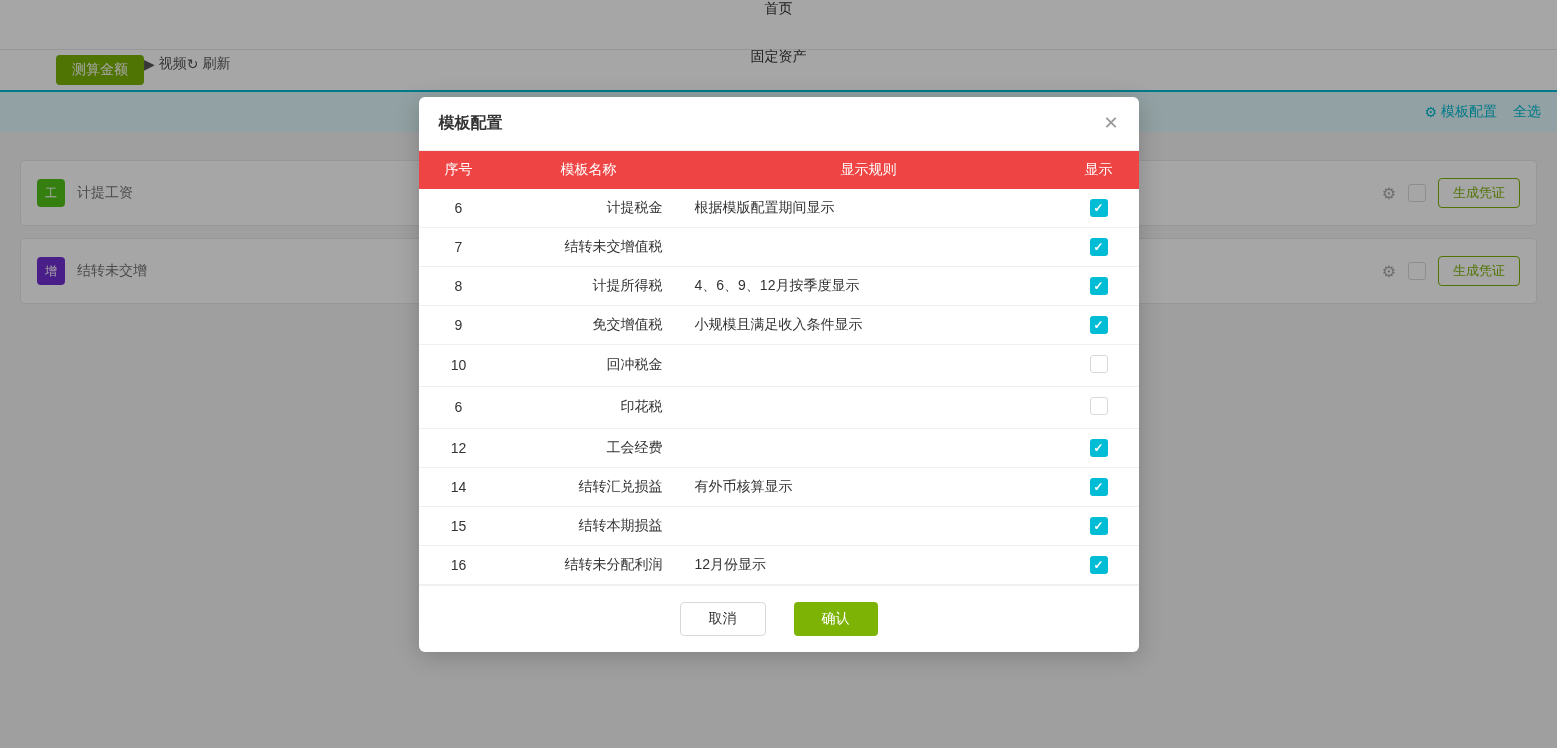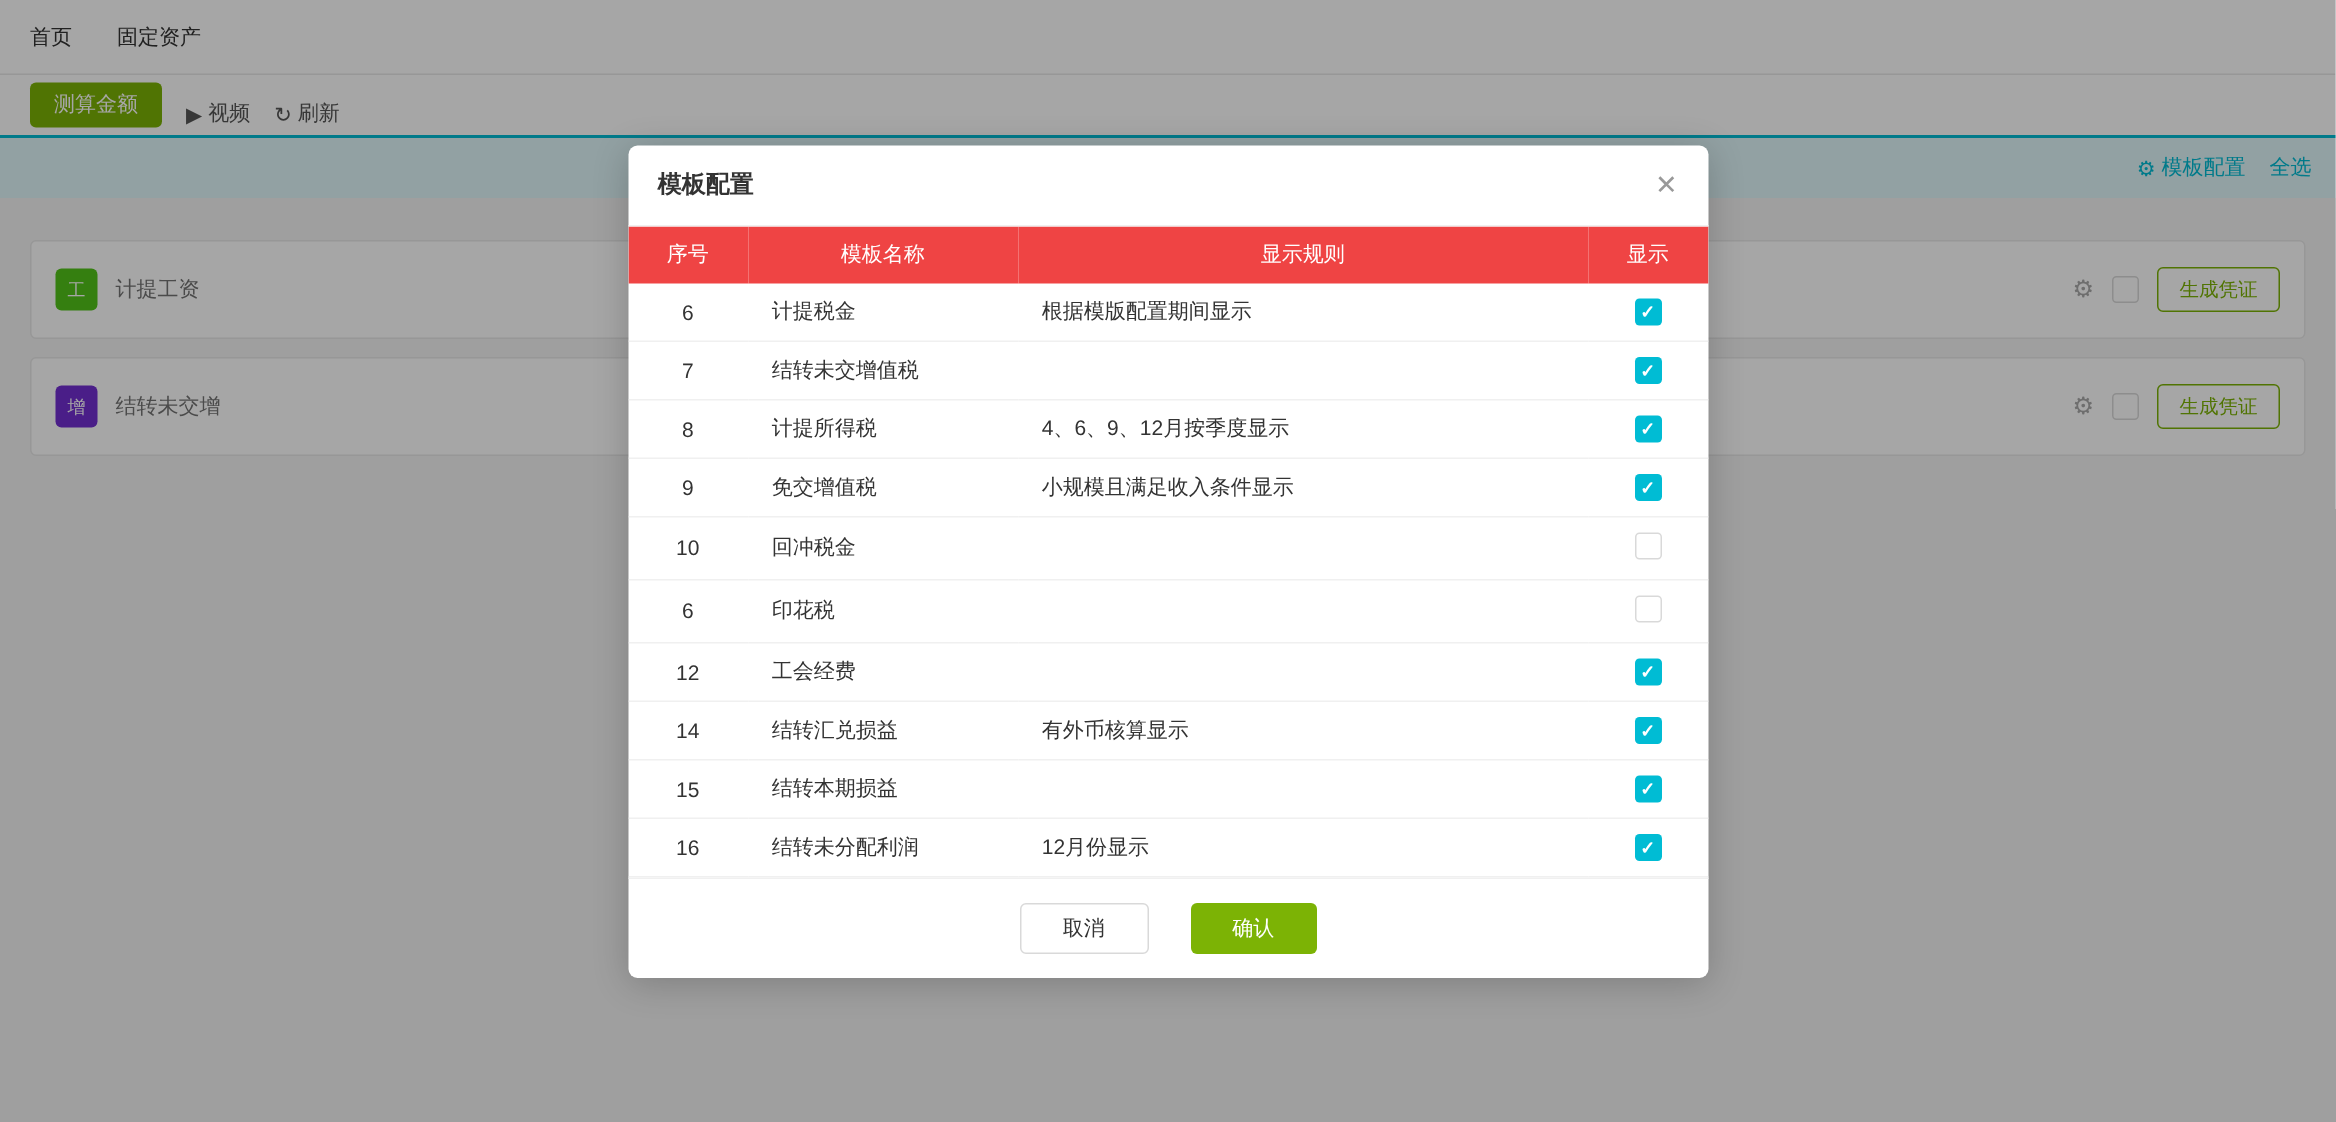--- a/index.html
+++ b/index.html
@@ -23,20 +23,21 @@
 
     
     .top-nav {
       height: 50px;
       background: #fff;
       display: flex;
       align-items: center;
       padding: 0 20px;
       gap: 30px;
       border-bottom: 1px solid #e8e8e8;
+      flex-direction: column;
     }
     .nav-item {
       color: #333;
       font-size: 14px;
       cursor: pointer;
     }
 
     
     .sub-nav {
       height: 42px;
@@ -56,22 +57,22 @@
       color: #333;
       border-bottom: 2px solid transparent;
       margin-bottom: -2px;
     }
     .sub-nav-tab.active {
       color: #00bcd4;
       border-bottom: 2px solid #00bcd4;
     }
     .sub-nav-right {
       display: flex;
-      align-items: flex-end;
-      gap: 16px;
+      align-items: flex-start;
+      margin-left: 36px;
     }
     .btn-calc {
       background: #7cb305;
       color: #fff;
       border: none;
       padding: 6px 16px;
       border-radius: 4px;
       cursor: pointer;
       font-size: 14px;
     }
@@ -242,21 +243,21 @@
     .config-table tbody tr {
       border-bottom: 1px solid #f0f0f0;
     }
     .config-table tbody td {
       padding: 10px 16px;
       text-align: center;
       font-size: 14px;
       color: #333;
     }
     .config-table tbody td:nth-child(2) {
-      text-align: left;
+      text-align: right;
     }
     .config-table tbody td:nth-child(3) {
       text-align: left;
     }
 
     
     .checkbox-checked {
       width: 18px; height: 18px;
       background: #00bcd4;
       border: none;

